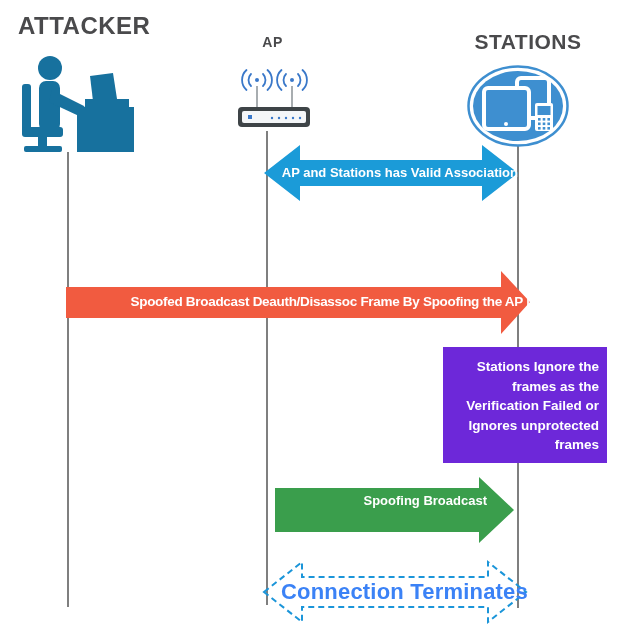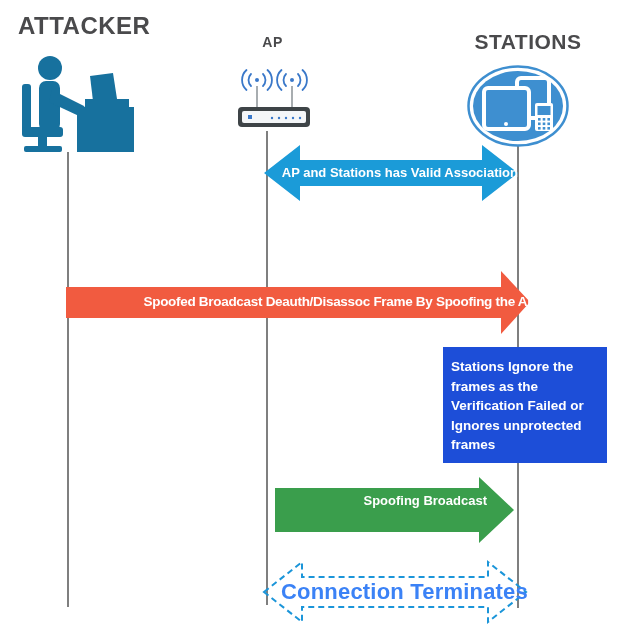--- a/index.html
+++ b/index.html
@@ -22,25 +22,25 @@
   #icon-stations{left:467px;top:65px;width:102px;height:82px;}
 
   .msg{position:absolute;}
   .msg svg{position:absolute;left:0;top:0;}
   .msg .txt{position:absolute;color:#ffffff;font-weight:bold;text-align:right;white-space:nowrap;}
 
   #msg-assoc{left:264px;top:144px;width:254px;height:58px;}
   #msg-assoc .txt{left:0;right:0;top:21px;font-size:13px;}
 
   #msg-spoof{left:66px;top:270px;width:465px;height:65px;}
-  #msg-spoof .txt{left:17px;width:438px;top:24px;font-size:13.5px;letter-spacing:-0.3px;padding-left:48px;}
+  #msg-spoof .txt{left:4px;width:438px;top:24px;font-size:13.5px;letter-spacing:-0.3px;padding-left:48px;}
 
   #note-ignore{position:absolute;left:443px;top:347px;width:164px;height:116px;
-    background:#1d4ed8;color:#ffffff;font-weight:bold;font-size:13.5px;line-height:19.5px;
-    text-align:left;box-sizing:border-box;padding:10px 8px;}
+    background:#6d28d9;color:#ffffff;font-weight:bold;font-size:13.5px;line-height:19.5px;
+    text-align:right;box-sizing:border-box;padding:10px 8px;}
 
   #msg-protected{left:275px;top:477px;width:240px;height:66px;}
   #msg-protected .txt{left:0;width:212px;top:14px;font-size:13px;line-height:19px;}
   #msg-protected .txt span{display:block;}
 
   #msg-terminate{left:262px;top:555px;width:266px;height:74px;}
   #msg-terminate .txt{left:0;right:0;top:24px;color:#3b82f6;font-size:22px;letter-spacing:.2px;}
 </style>
 </head>
 <body>

